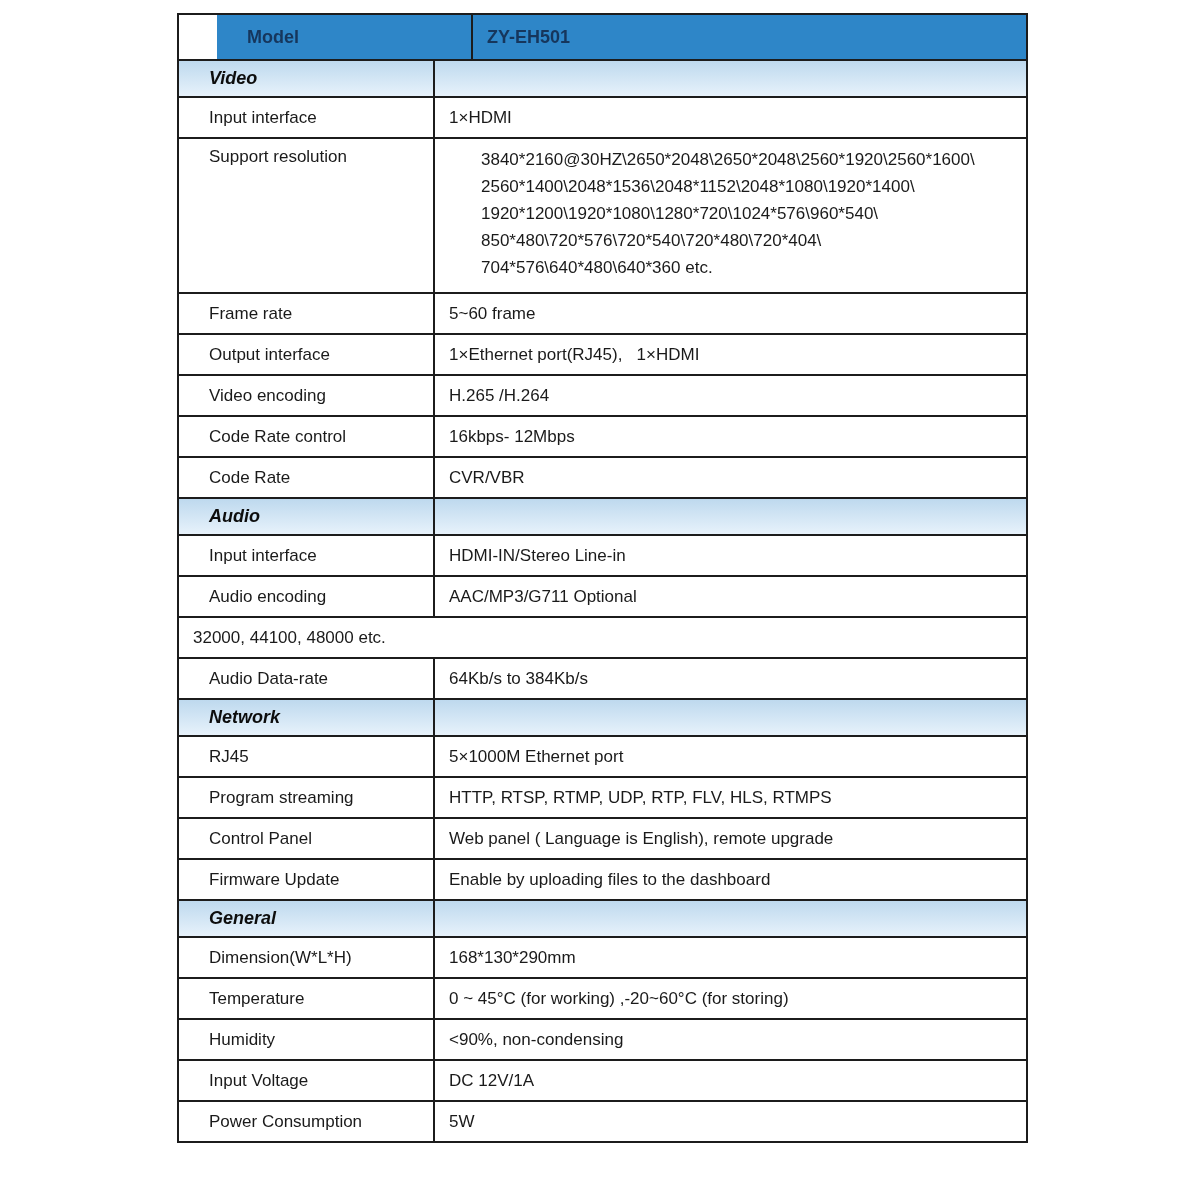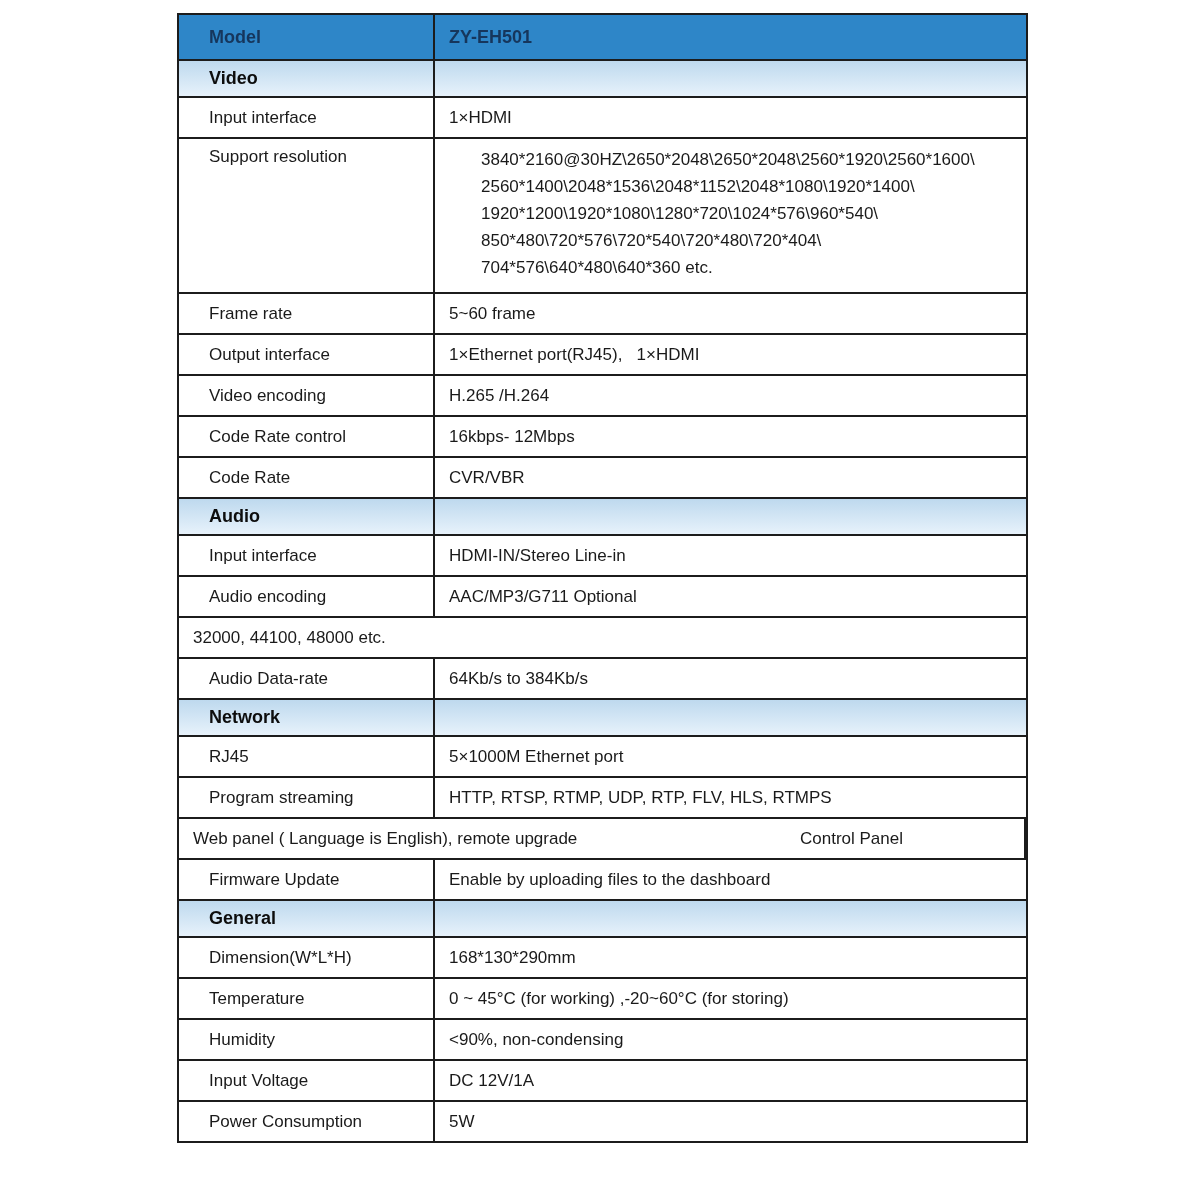--- a/index.html
+++ b/index.html
@@ -28,21 +28,21 @@
     left: 177px;
     top: 13px;
     width: 851px;
     border: 2px solid var(--border-color);
     background: #ffffff;
   }
   .row {
     display: flex;
     border-top: 2px solid var(--border-color);
   }
-  .row:first-child { border-top: none; }
+  .row:first-child { border-top: none; margin-left: 38px; }
   .cell {
     display: flex;
     align-items: center;
     font-size: 17px;
     line-height: 1.25;
   }
   .cell.label {
     flex: 0 0 256px;
     width: 256px;
     border-right: 2px solid var(--border-color);
@@ -50,20 +50,21 @@
   }
   .cell.value {
     flex: 1 1 auto;
     padding: 4px 12px 4px 14px;
     white-space: pre-wrap;
   }
   .data-row { min-height: 41px; justify-content: space-between; }
   .section-row {
     min-height: 37px;
     background: linear-gradient(180deg, var(--section-top) 0%, var(--section-bottom) 100%);
+    font-style: italic;
   }
   .section-row .cell.label {
     font-weight: bold;
     font-size: 18px;
     color: #0d0d0d;
   }
   .model-row {
     min-height: 44px;
     background: var(--header-bg);
   }
@@ -153,22 +154,22 @@
     </div>
     <div class="row data-row">
       <div class="cell label">RJ45</div>
       <div class="cell value">5×1000M Ethernet port</div>
     </div>
     <div class="row data-row">
       <div class="cell label">Program streaming</div>
       <div class="cell value">HTTP, RTSP, RTMP, UDP, RTP, FLV, HLS, RTMPS</div>
     </div>
     <div class="row data-row">
+      <div class="cell label">Control Panel</div>
       <div class="cell value">Web panel ( Language is English), remote upgrade</div>
-      <div class="cell label">Control Panel</div>
     </div>
     <div class="row data-row">
       <div class="cell label">Firmware Update</div>
       <div class="cell value">Enable by uploading files to the dashboard</div>
     </div>
 
     <div class="row section-row">
       <div class="cell label">General</div>
       <div class="cell value"></div>
     </div>

